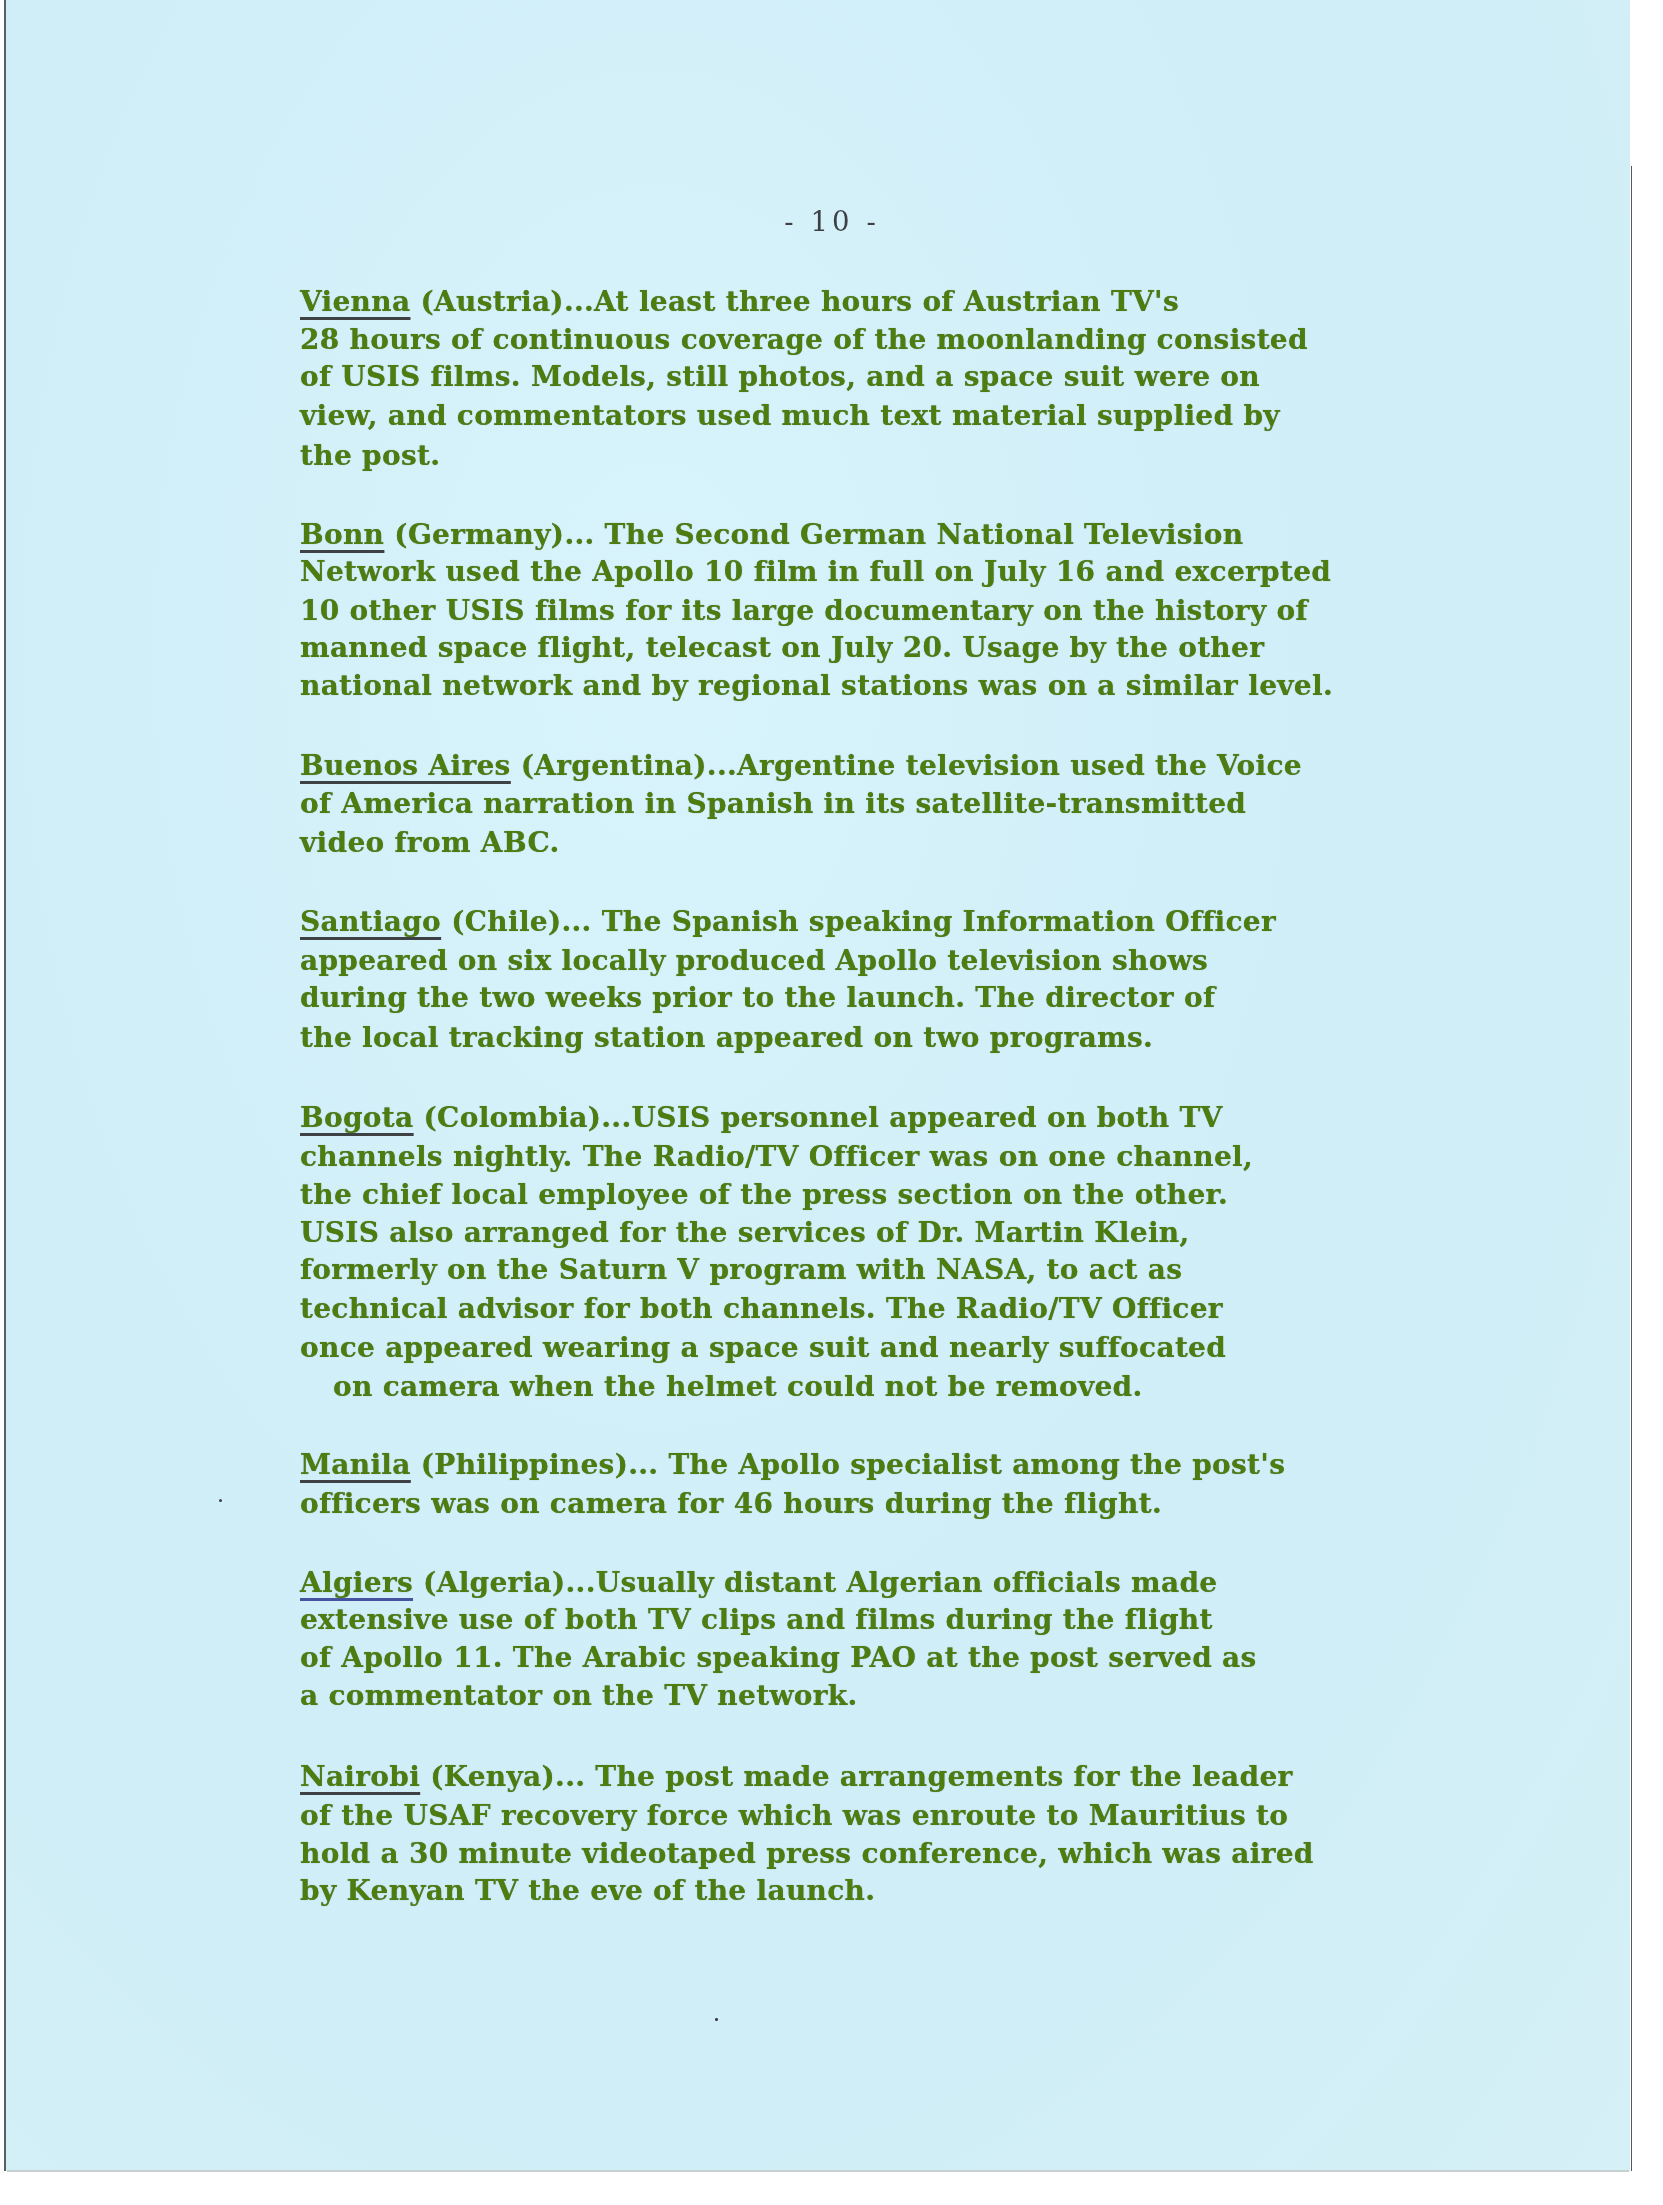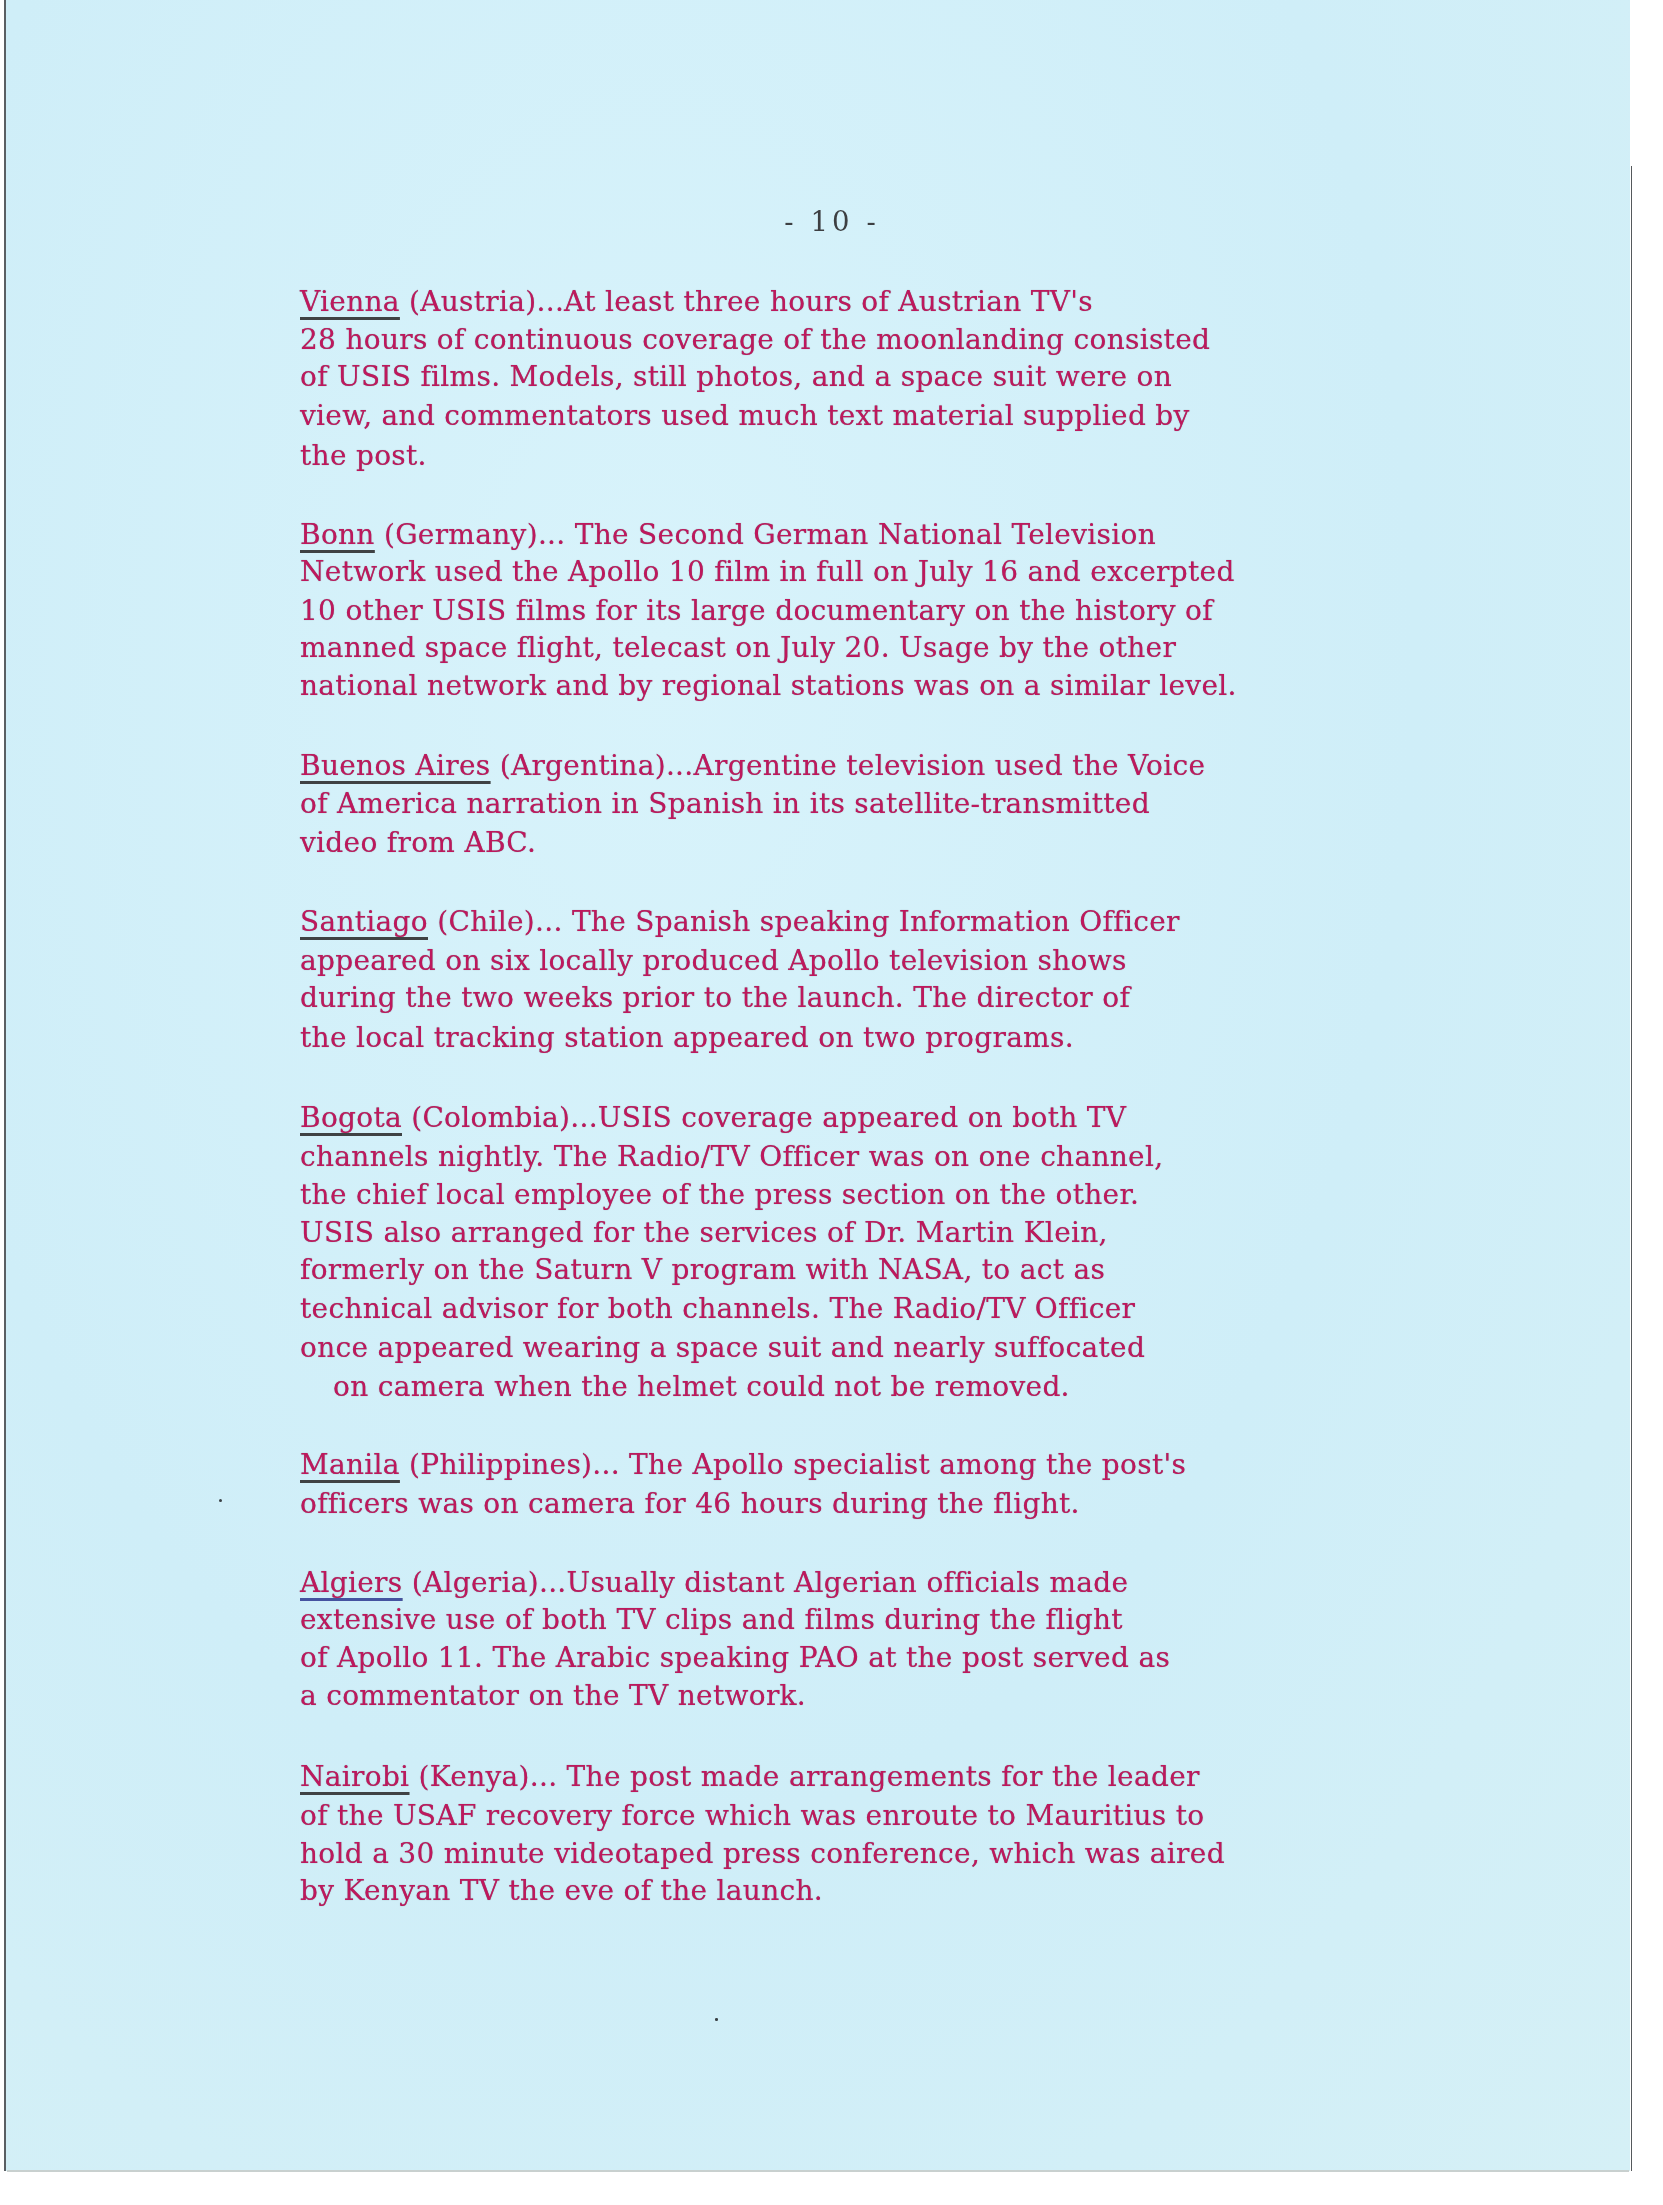--- a/index.html
+++ b/index.html
@@ -16,21 +16,21 @@
   .paper-right-edge {
     position: absolute; left: 1631px; top: 166px; width: 1.4px; height: 2005px;
     background: #55595c;
   }
   .paper-bottom-shadow {
     position: absolute; left: 6.9px; top: 2170px; width: 1622px; height: 2.1px;
     background: #c8d0cf;
   }
   .line {
     position: absolute; left: 300px; height: 38px; line-height: 38px;
-    font-size: 28px; font-weight: normal; color: #be185d;
+    font-size: 28px; font-weight: bold; color: #4d7c0f;
     white-space: nowrap; letter-spacing: 0.3px;
     text-shadow: 0 0 0.8px rgba(40,40,40,0.55);
   }
   .page-number {
     position: absolute; left: 0; width: 1664px; top: 171px; height: 38px; line-height: 38px;
     text-align: center; font-size: 27.5px; color: #3d3f42; font-weight: normal;
     letter-spacing: 4.1px;
     margin-top: 31px;
   }
   .place {
@@ -75,21 +75,21 @@
 </section>
 
 <section>
   <div class="line" style="top:903px;"><span class="place">Santiago</span> <span>(Chile)</span><span>... The Spanish speaking Information Officer</span></div>
   <div class="line" style="top:942px;">appeared on six locally produced Apollo television shows</div>
   <div class="line" style="top:979px;">during the two weeks prior to the launch.  The director of</div>
   <div class="line" style="top:1019px;">the local tracking station appeared on two programs.</div>
 </section>
 
 <section>
-  <div class="line" style="top:1099px;"><span class="place">Bogota</span> <span>(Colombia)</span><span>...USIS coverage appeared on both TV</span></div>
+  <div class="line" style="top:1099px;"><span class="place">Bogota</span> <span>(Colombia)</span><span>...USIS personnel appeared on both TV</span></div>
   <div class="line" style="top:1138px;">channels nightly.  The Radio/TV Officer was on one channel,</div>
   <div class="line" style="top:1176px;">the chief local employee of the press section on the other.</div>
   <div class="line" style="top:1214px;">USIS also arranged for the services of Dr. Martin Klein,</div>
   <div class="line" style="top:1251px;">formerly on the Saturn V program with NASA, to act as</div>
   <div class="line" style="top:1290px;">technical advisor for both channels.  The Radio/TV Officer</div>
   <div class="line" style="top:1329px;">once appeared wearing a space suit and nearly suffocated</div>
   <div class="line" style="top:1368px;margin-left:33px;">on camera when the helmet could not be removed.</div>
 </section>
 
 <section>

